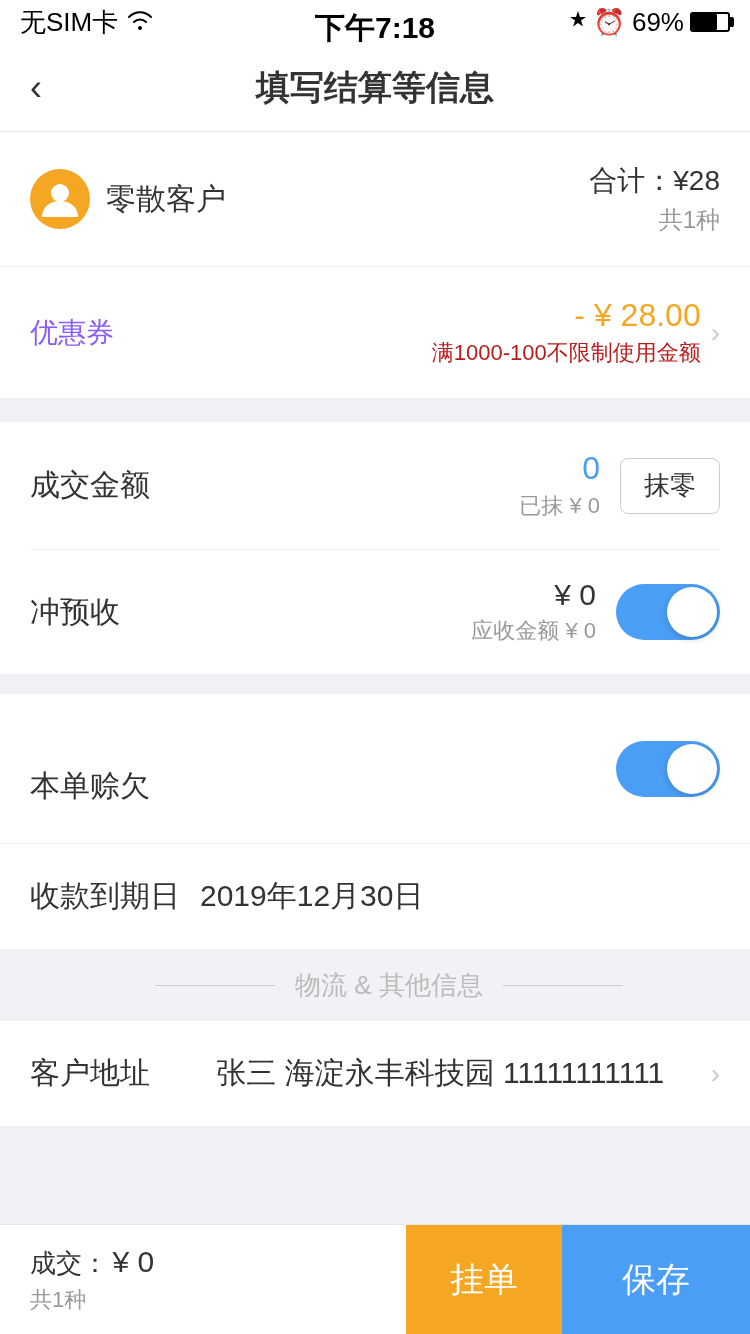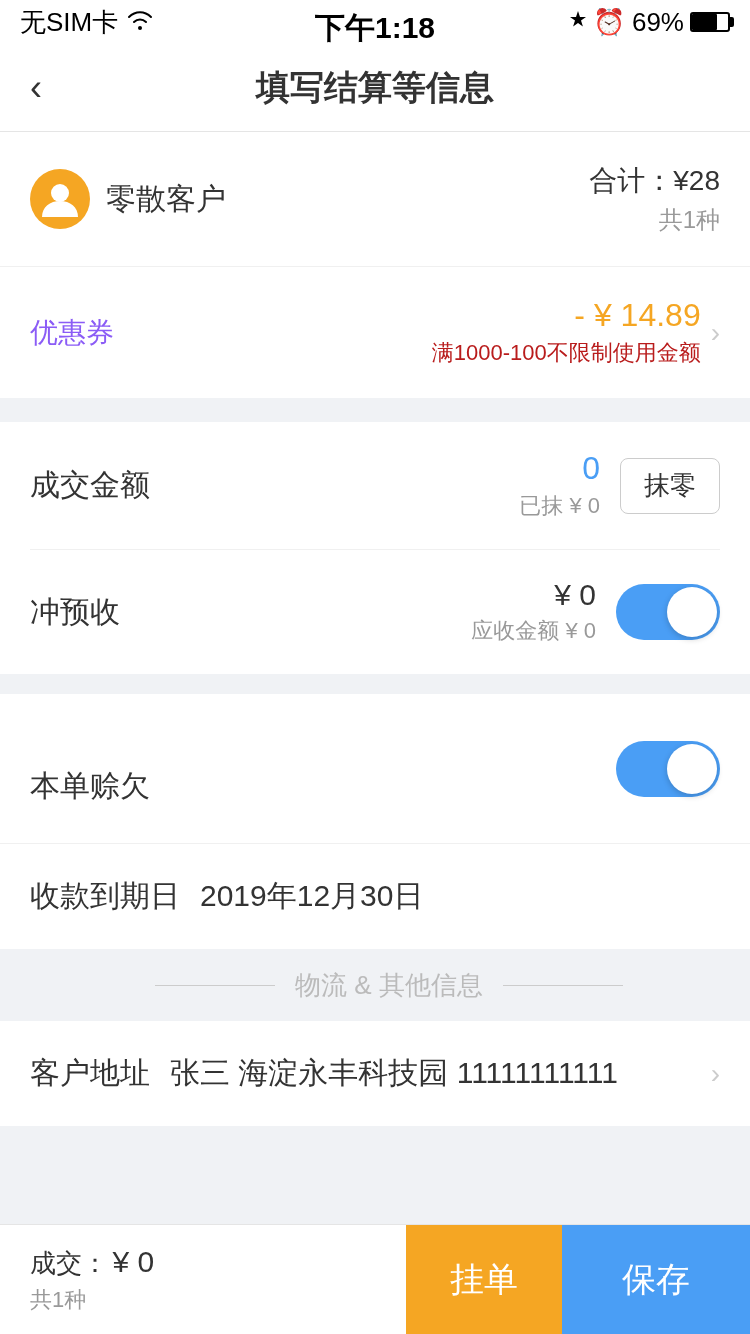--- a/index.html
+++ b/index.html
@@ -359,20 +359,21 @@
     .address-label {
       font-size: 30px;
       color: #333;
       flex-shrink: 0;
       margin-right: 20px;
     }
     .address-value {
       font-size: 30px;
       color: #333;
       flex: 1;
+      text-align: center;
     }
 
     
     .empty-space {
       height: 120px;
       background: #f0f2f5;
     }
 
     
     .bottom-bar {
@@ -436,21 +437,21 @@
   <div class="status-left">
     <span>无SIM卡</span>
     <span>
       <svg width="28" height="22" viewBox="0 0 28 22" fill="none">
         <path d="M14 17a2 2 0 1 1 0 4 2 2 0 0 1 0-4z" fill="#000"></path>
         <path d="M8 13c1.6-1.6 3.8-2.6 6-2.6s4.4 1 6 2.6" stroke="#000" stroke-width="2" fill="none" stroke-linecap="round"></path>
         <path d="M3 8c3-3 7-4.8 11-4.8s8 1.8 11 4.8" stroke="#000" stroke-width="2" fill="none" stroke-linecap="round"></path>
       </svg>
     </span>
   </div>
-  <div class="status-center">下午1:18</div>
+  <div class="status-center">下午7:18</div>
   <div class="status-right">
     <span>
       <svg width="20" height="22" viewBox="0 0 20 22" fill="#000">
         <path d="M10 2l2 6h6l-5 3.6 1.9 6L10 14l-4.9 3.6L7 11.6 2 8h6z"></path>
       </svg>
     </span>
     <span>⏰</span>
     <span>69%</span>
     <div class="battery">
       <div class="battery-fill"></div>
@@ -477,21 +478,21 @@
     <div class="customer-right">
       <div class="customer-total">合计：¥28</div>
       <div class="customer-count">共1种</div>
     </div>
   </div>
 
   <div class="coupon-row">
     <span class="coupon-label">优惠券</span>
     <div class="coupon-right">
       <div class="coupon-info">
-        <div class="coupon-discount">- ¥ 14.89</div>
+        <div class="coupon-discount">- ¥ 28.00</div>
         <div class="coupon-desc">满1000-100不限制使用金额</div>
       </div>
       <span class="chevron-right">›</span>
     </div>
   </div>
 </div>
 
 <div class="separator"></div>
 
 <div class="deal-section">

